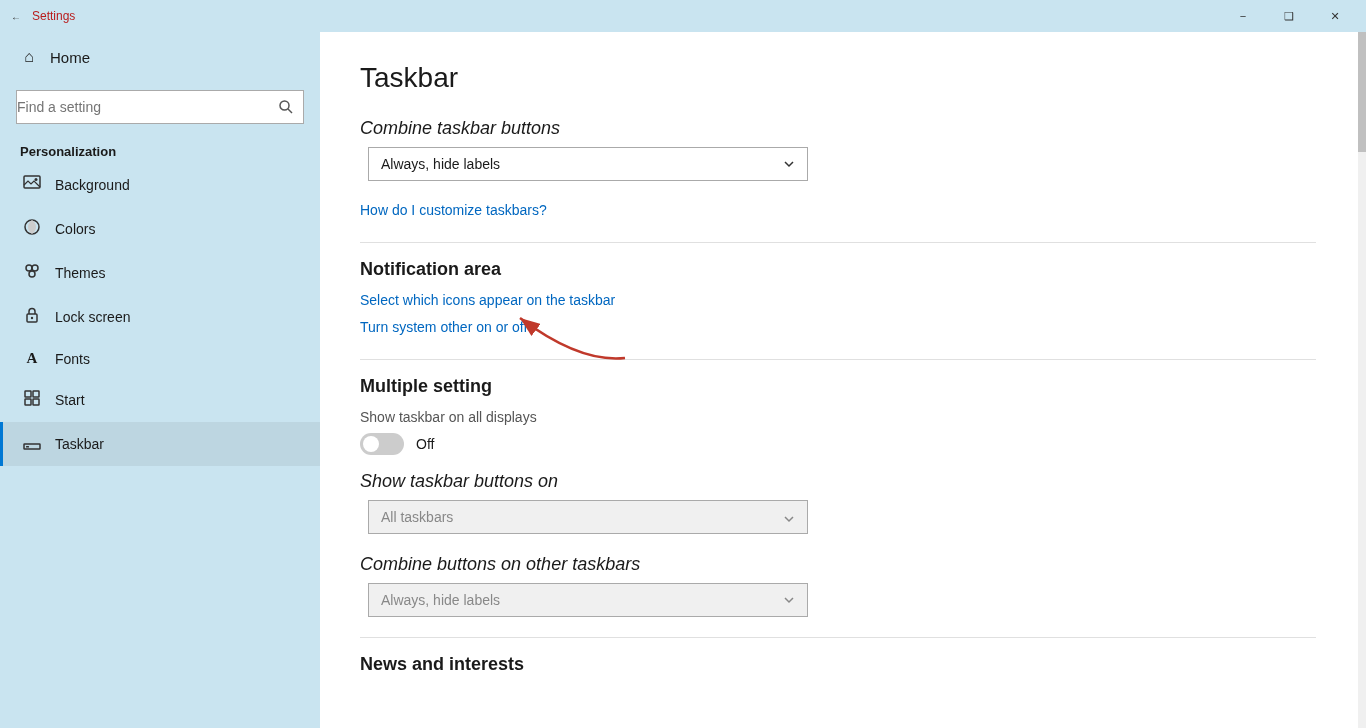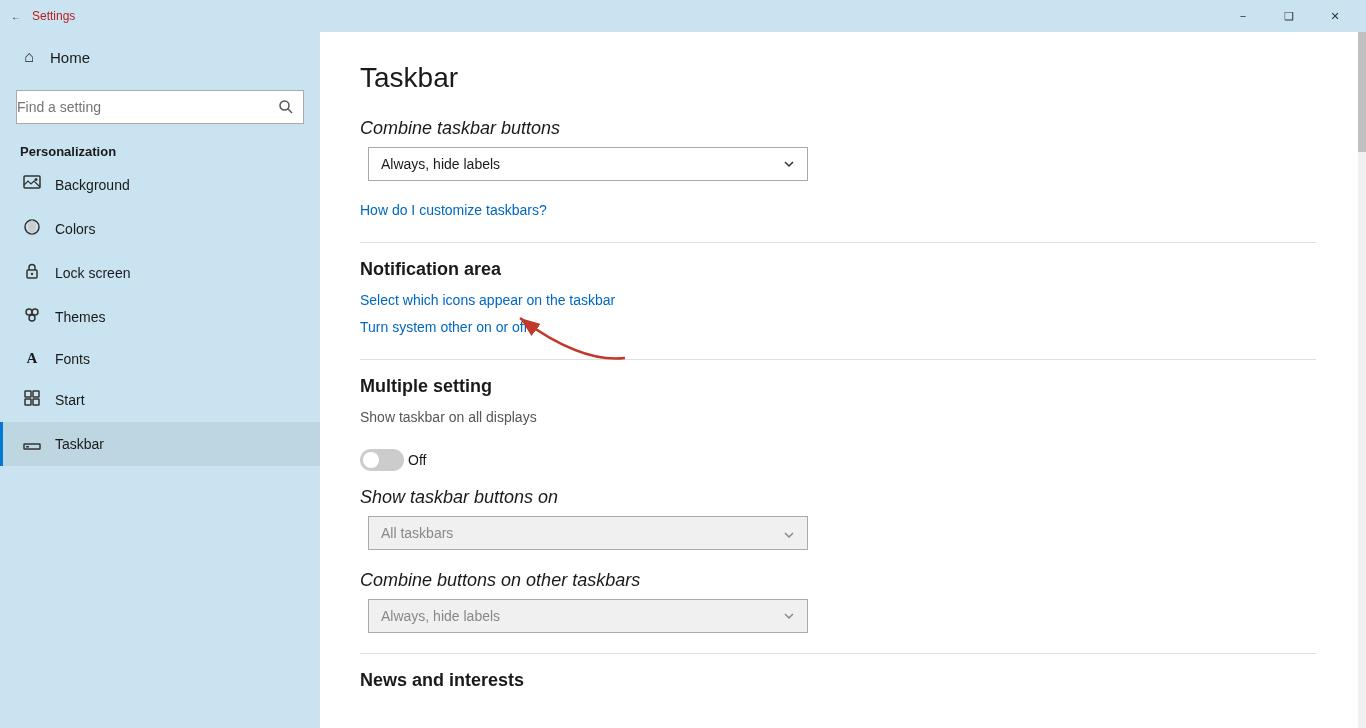--- a/index.html
+++ b/index.html
@@ -205,27 +205,27 @@
       font-size: 18px;
       font-weight: 700;
       color: #1a1a1a;
       margin-bottom: 12px;
       margin-top: 12px;
     }
 
     .subsection-label {
       font-size: 14px;
       color: #555;
-      margin-bottom: 24px;
+      margin-bottom: 8px;
     }
 
     .toggle-row {
       display: flex;
       align-items: center;
-      gap: 4px;
+      gap: 12px;
       margin-bottom: 16px;
     }
 
     .toggle {
       width: 44px;
       height: 22px;
       background: #ccc;
       border-radius: 11px;
       position: relative;
       cursor: pointer;
@@ -313,37 +313,37 @@
           <circle cx="9" cy="9" r="7" stroke="#333" stroke-width="1.5" fill="none"></circle>
           <path d="M9 2 Q13 5 13 9 Q13 13 9 16 Q5 13 5 9 Q5 5 9 2Z" fill="#ccc" stroke="none"></path>
         </svg>
       </span>
       <span>Colors</span>
     </div>
 
     <div class="sidebar-item">
       <span class="sidebar-item-icon">
         <svg width="18" height="18" viewBox="0 0 18 18" fill="none">
+          <circle cx="6" cy="6" r="3" stroke="#333" stroke-width="1.5" fill="none"></circle>
+          <circle cx="12" cy="6" r="3" stroke="#333" stroke-width="1.5" fill="none"></circle>
+          <circle cx="9" cy="12" r="3" stroke="#333" stroke-width="1.5" fill="none"></circle>
+        </svg>
+      </span>
+      <span>Themes</span>
+    </div>
+
+    <div class="sidebar-item">
+      <span class="sidebar-item-icon">
+        <svg width="18" height="18" viewBox="0 0 18 18" fill="none">
           <rect x="4" y="8" width="10" height="8" rx="1" stroke="#333" stroke-width="1.5" fill="none"></rect>
           <path d="M6 8 V5.5 A3 3 0 0 1 12 5.5 V8" stroke="#333" stroke-width="1.5" fill="none"></path>
           <circle cx="9" cy="12" r="1.2" fill="#333"></circle>
         </svg>
       </span>
       <span>Lock screen</span>
-    </div>
-
-    <div class="sidebar-item">
-      <span class="sidebar-item-icon">
-        <svg width="18" height="18" viewBox="0 0 18 18" fill="none">
-          <circle cx="6" cy="6" r="3" stroke="#333" stroke-width="1.5" fill="none"></circle>
-          <circle cx="12" cy="6" r="3" stroke="#333" stroke-width="1.5" fill="none"></circle>
-          <circle cx="9" cy="12" r="3" stroke="#333" stroke-width="1.5" fill="none"></circle>
-        </svg>
-      </span>
-      <span>Themes</span>
     </div>
 
     <div class="sidebar-item">
       <span class="sidebar-item-icon" style="font-weight:700;font-size:15px;font-family:serif;">A</span>
       <span>Fonts</span>
     </div>
 
     <div class="sidebar-item">
       <span class="sidebar-item-icon">
         <svg width="18" height="18" viewBox="0 0 18 18" fill="none">

